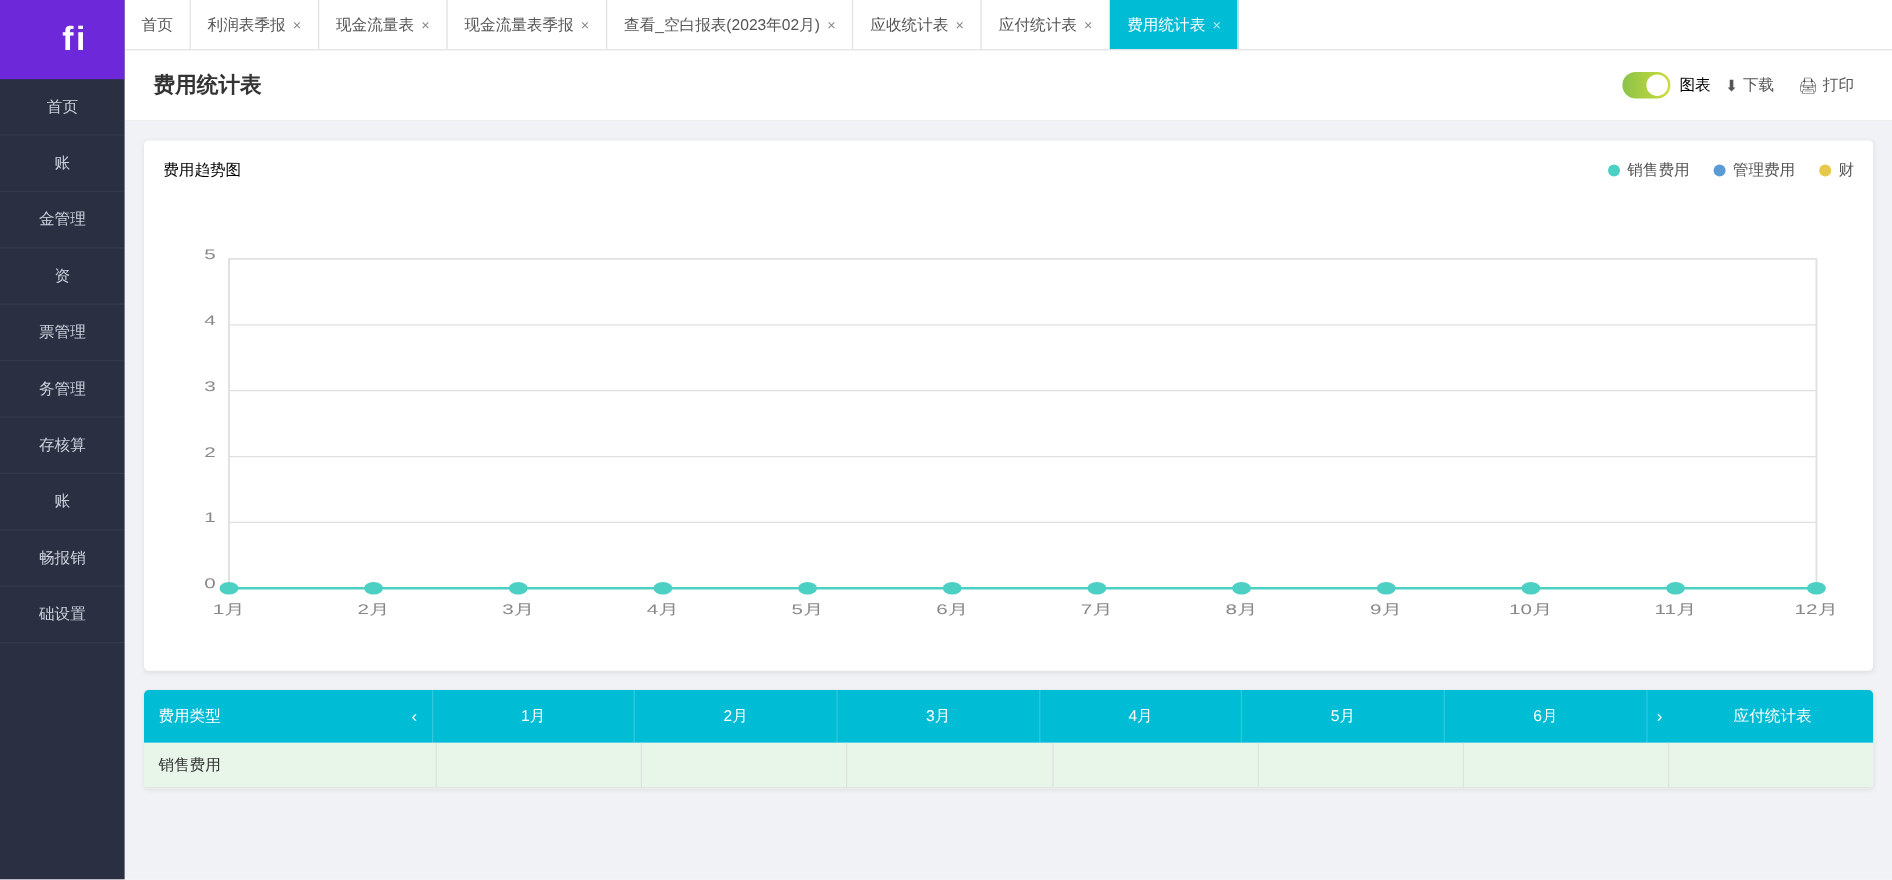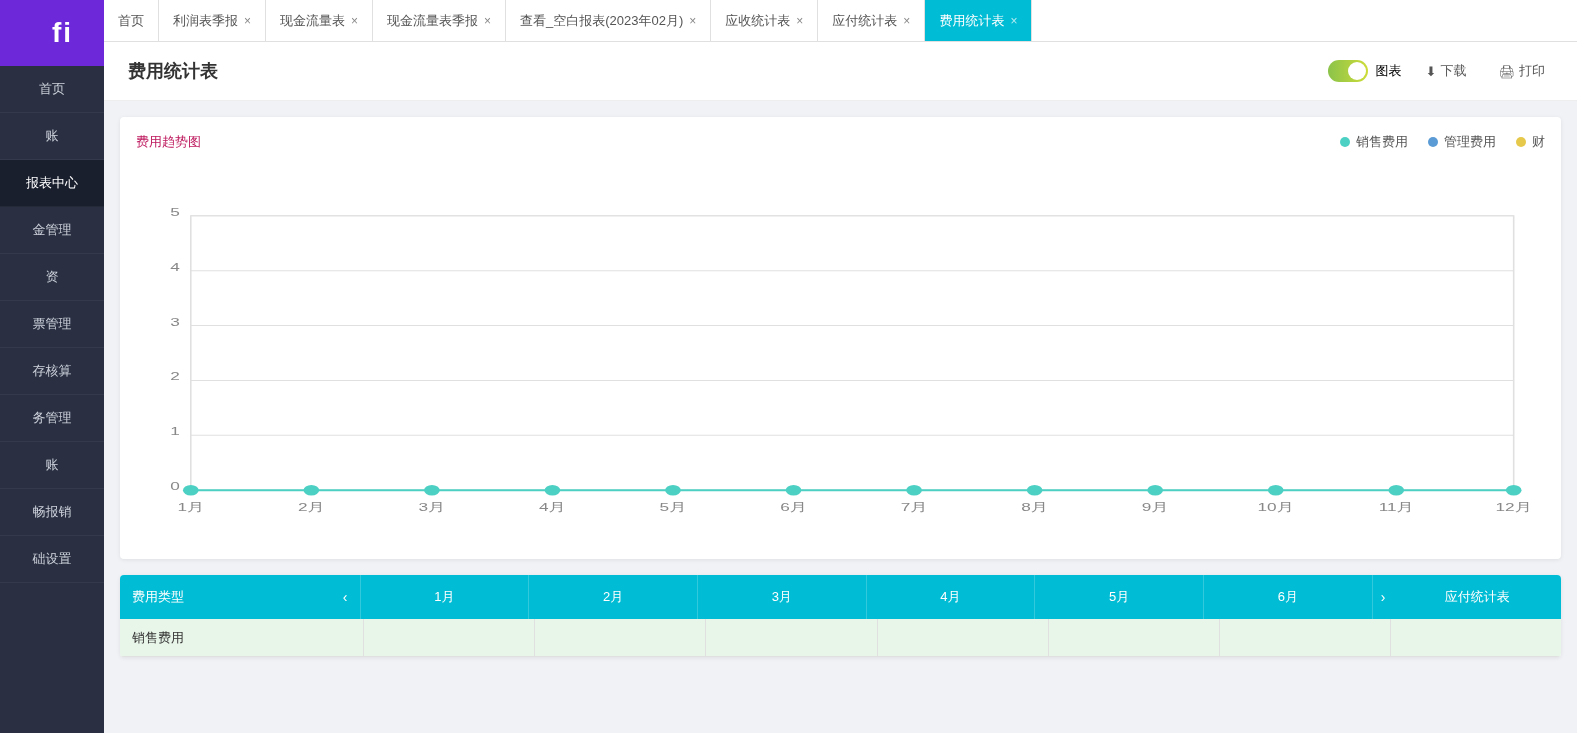--- a/index.html
+++ b/index.html
@@ -100,21 +100,21 @@
       flex-shrink: 0;
     }
     .page-title {
       font-size: 18px;
       font-weight: bold;
       color: #333;
     }
     .header-actions {
       display: flex;
       align-items: center;
-      gap: 16px;
+      gap: 4px;
       justify-content: flex-end;
     }
     .toggle-wrapper {
       display: flex;
       align-items: center;
       gap: 8px;
     }
     .toggle-switch {
       width: 40px;
       height: 22px;
@@ -153,21 +153,21 @@
       box-shadow: 0 1px 4px rgba(0,0,0,0.08);
     }
     .chart-header {
       display: flex;
       justify-content: space-between;
       align-items: center;
       margin-bottom: 12px;
     }
     .chart-title {
       font-size: 13px;
-      color: #be185d;
+      color: #000000;
     }
     .chart-legend {
       display: flex;
       gap: 20px;
       align-items: center;
     }
     .legend-item {
       display: flex;
       align-items: center;
       gap: 6px;
@@ -252,26 +252,25 @@
     }
     .td-cell.last { border-right: none; }
   </style>
 </head>
 <body>
 
 <div class="sidebar">
   <div class="sidebar-logo">fi</div>
   <div class="sidebar-item">首页</div>
   <div class="sidebar-item">账</div>
-  <div class="sidebar-item active">报表中心</div>
   <div class="sidebar-item">金管理</div>
   <div class="sidebar-item">资</div>
   <div class="sidebar-item">票管理</div>
+  <div class="sidebar-item">务管理</div>
   <div class="sidebar-item">存核算</div>
-  <div class="sidebar-item">务管理</div>
   <div class="sidebar-item">账</div>
   <div class="sidebar-item">畅报销</div>
   <div class="sidebar-item">础设置</div>
 </div>
 
 <div class="main">
 
   <div class="tab-bar">
     <div class="tab-item">首页</div>
     <div class="tab-item">

